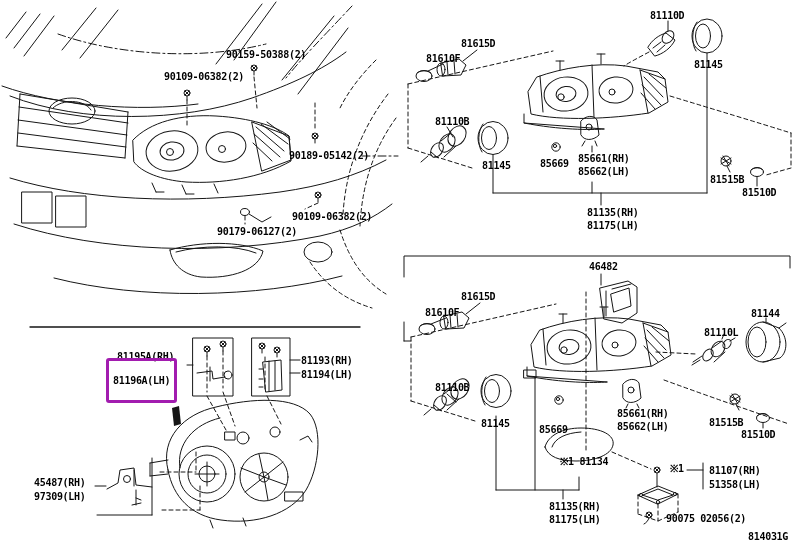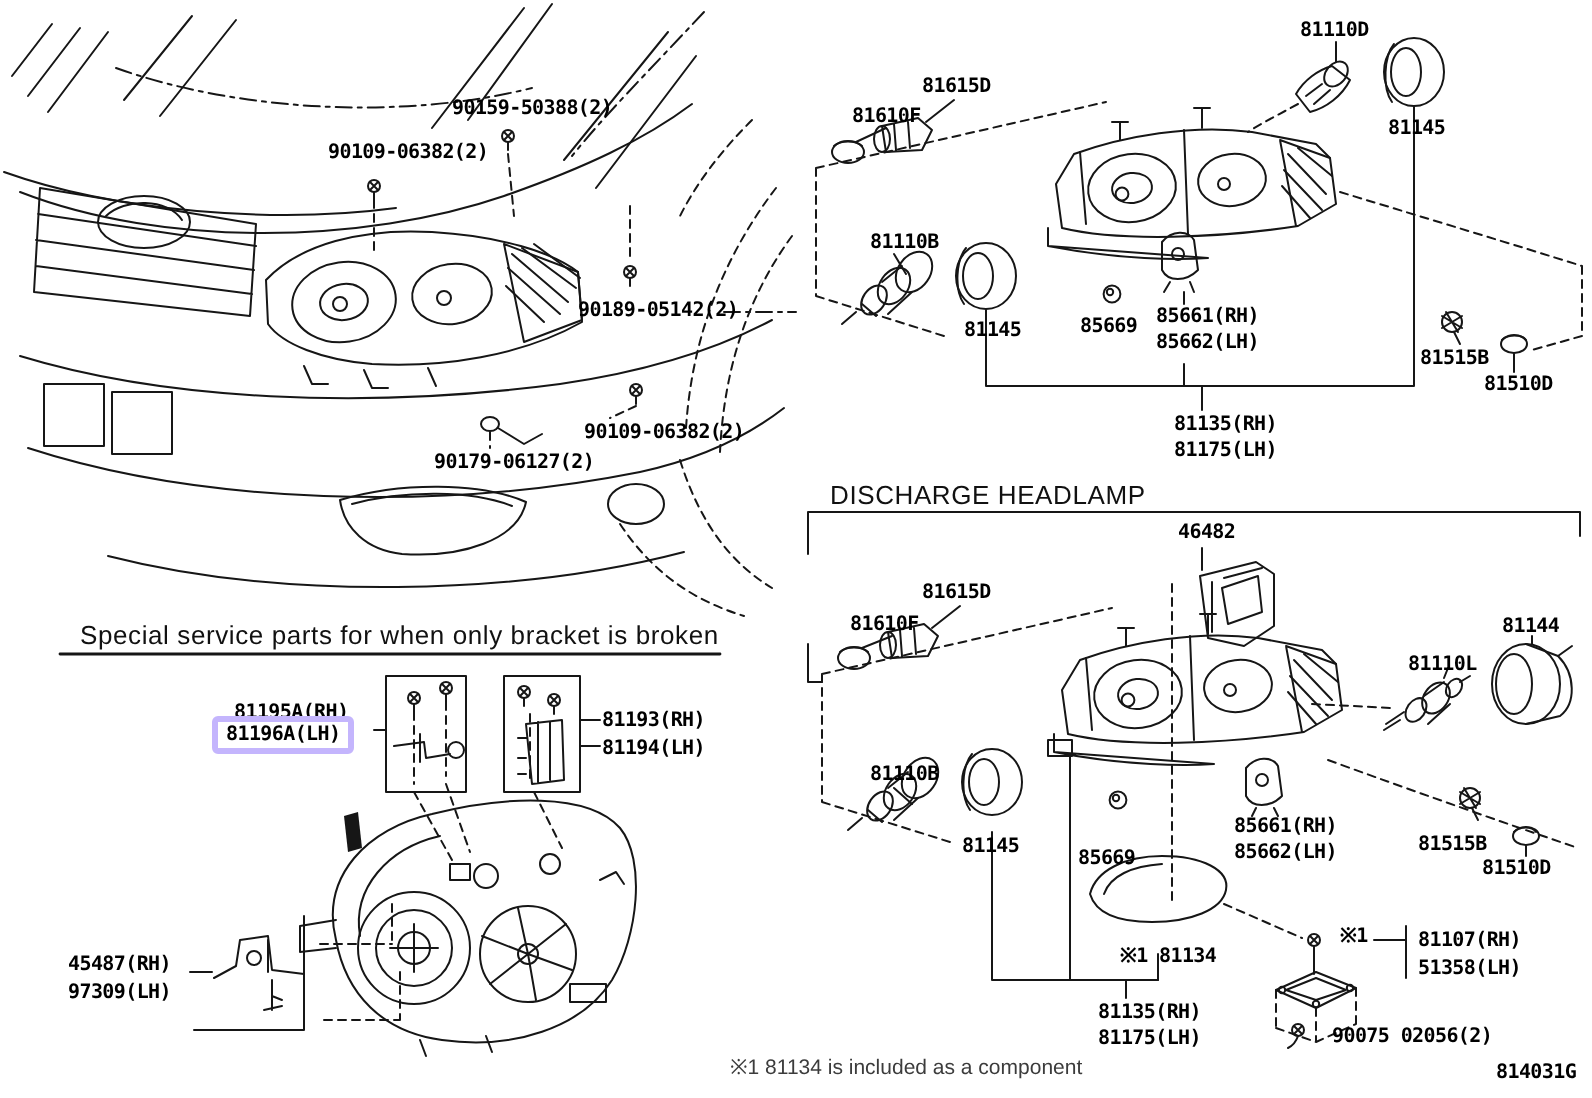--- a/index.html
+++ b/index.html
@@ -8,21 +8,21 @@
   #art *{stroke:#161616;fill:none;stroke-width:1;stroke-linecap:round;stroke-linejoin:round}
   #art .f{fill:#161616;stroke:none}
   #art .d{stroke-dasharray:4 3}
   #art .dd{stroke-dasharray:8 3 2 3}
   #art .w15{stroke-width:1.4}
   .pl{position:absolute;font:bold 10px "DejaVu Sans Mono",monospace;letter-spacing:-0.3px;
       color:#000;white-space:pre;line-height:11px}
   .hd{position:absolute;font:13px "Liberation Sans",sans-serif;color:#111;
       white-space:pre;letter-spacing:.3px}
   .note{position:absolute;font:10.5px "Liberation Sans",sans-serif;color:#3c3c3c;white-space:pre}
-  .hl{position:absolute;border:3px solid #c4b5fd;border-radius:3px;padding:1px 4px;background:#fff0}
+  .hl{position:absolute;border:3px solid #a21caf;border-radius:3px;padding:14px 4px;background:#fff0}
   .hl .pl{position:static;display:block}
 </style>
 </head>
 <body>
 
 <div class="stage">
 
 <svg id="art" width="796" height="549" viewBox="0 0 796 549">
   <defs>
     <g id="scr">
@@ -233,47 +233,44 @@
 <div class="pl" style="left:435px;top:116px">81110B</div>
 <div class="pl" style="left:482px;top:160px">81145</div>
 <div class="pl" style="left:540px;top:158px">85669</div>
 <div class="pl" style="left:578px;top:153px">85661(RH)</div>
 <div class="pl" style="left:578px;top:166px">85662(LH)</div>
 <div class="pl" style="left:710px;top:174px">81515B</div>
 <div class="pl" style="left:742px;top:187px">81510D</div>
 <div class="pl" style="left:587px;top:207px">81135(RH)</div>
 <div class="pl" style="left:587px;top:220px">81175(LH)</div>
 
-<div class="hd" style="left:415px;top:240px">DISCHARGE HEADLAMP</div>
 <div class="pl" style="left:589px;top:261px">46482</div>
 <div class="pl" style="left:461px;top:291px">81615D</div>
 <div class="pl" style="left:425px;top:307px">81610F</div>
 <div class="pl" style="left:751px;top:308px">81144</div>
 <div class="pl" style="left:704px;top:327px">81110L</div>
 <div class="pl" style="left:435px;top:382px">81110B</div>
 <div class="pl" style="left:481px;top:418px">81145</div>
 <div class="pl" style="left:539px;top:424px">85669</div>
 <div class="pl" style="left:617px;top:408px">85661(RH)</div>
 <div class="pl" style="left:617px;top:421px">85662(LH)</div>
 <div class="pl" style="left:709px;top:417px">81515B</div>
 <div class="pl" style="left:741px;top:429px">81510D</div>
-<div class="pl" style="left:560px;top:473px">※1 81134</div>
+<div class="pl" style="left:560px;top:456px">※1 81134</div>
 <div class="pl" style="left:670px;top:463px">※1</div>
 <div class="pl" style="left:709px;top:465px">81107(RH)</div>
 <div class="pl" style="left:709px;top:479px">51358(LH)</div>
 <div class="pl" style="left:666px;top:513px">90075 02056(2)</div>
 <div class="pl" style="left:549px;top:501px">81135(RH)</div>
 <div class="pl" style="left:549px;top:514px">81175(LH)</div>
 
-<div class="hd" style="left:40px;top:310px">Special service parts for when only bracket is broken</div>
 <div class="pl" style="left:117px;top:351px">81195A(RH)</div>
 <div class="hl" style="left:106px;top:358px">
   <span class="pl">81196A(LH)</span>
 </div>
 <div class="pl" style="left:301px;top:355px">81193(RH)</div>
 <div class="pl" style="left:301px;top:369px">81194(LH)</div>
 <div class="pl" style="left:34px;top:477px">45487(RH)</div>
 <div class="pl" style="left:34px;top:491px">97309(LH)</div>
 
-<div class="note" style="left:365px;top:526px">※1 81134 is included as a component</div>
 <div class="pl" style="left:748px;top:531px">814031G</div>
 
 </div>
 
 </body></html>

